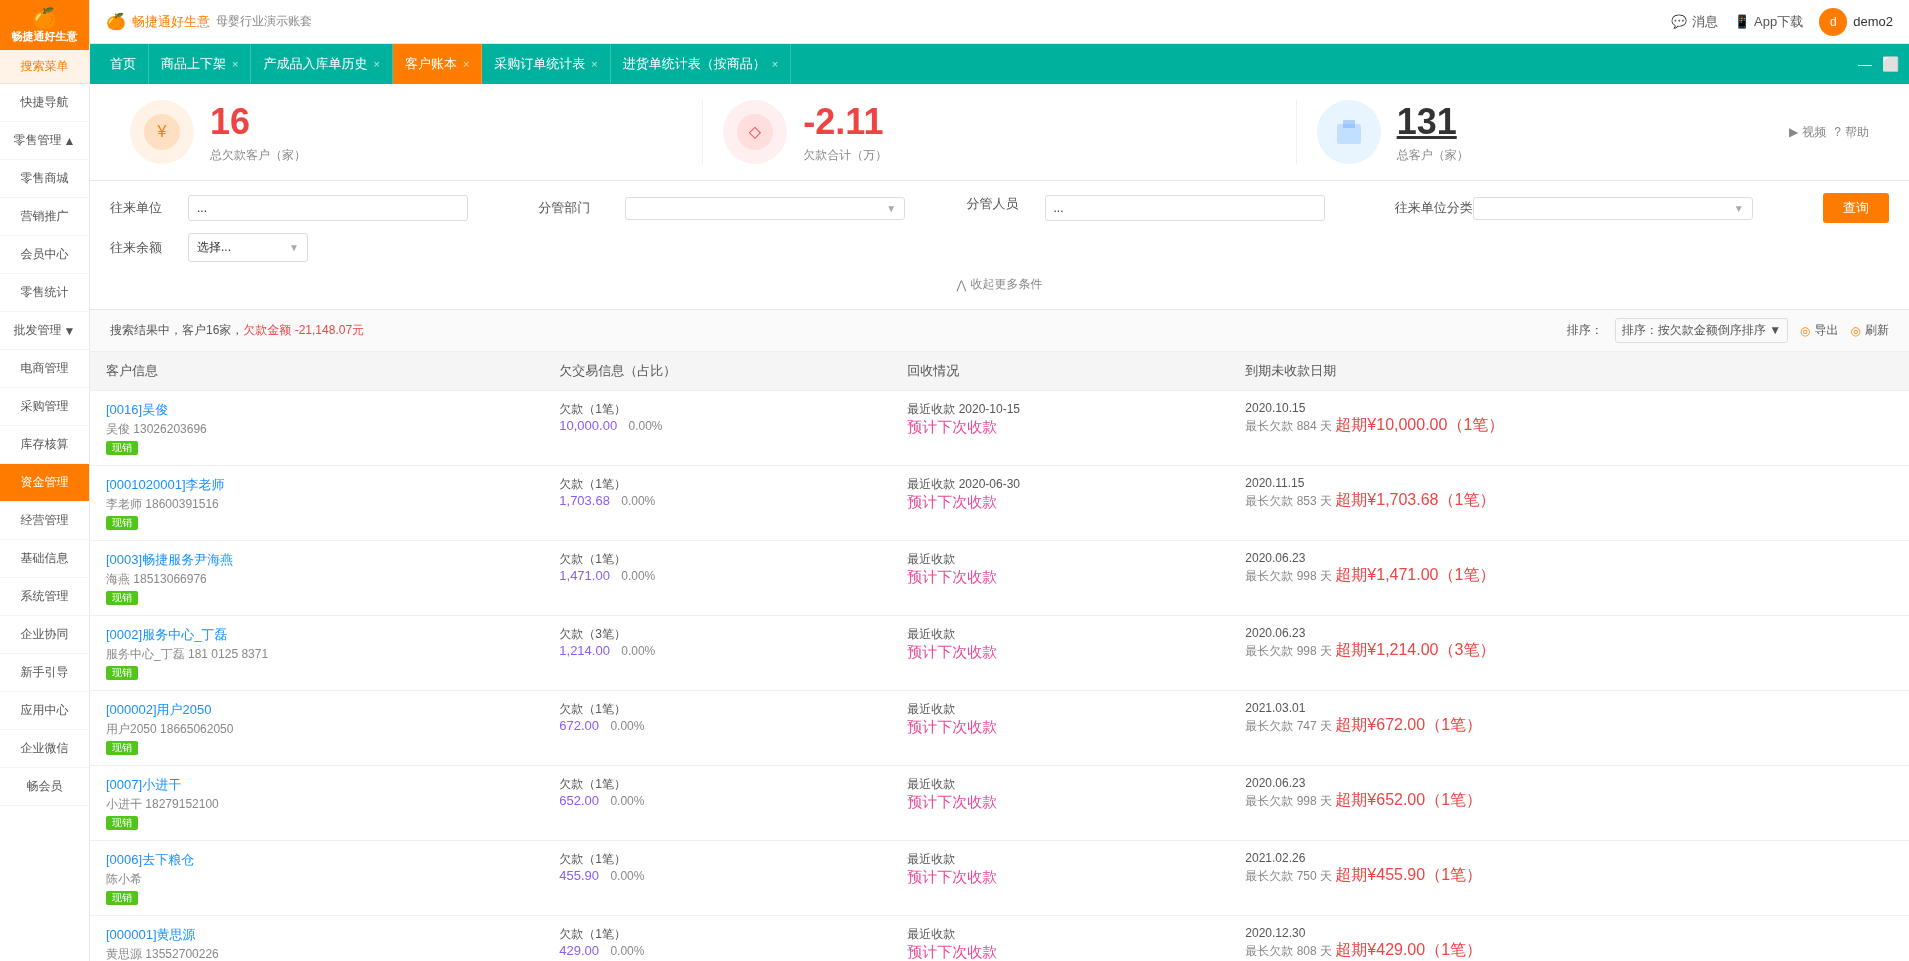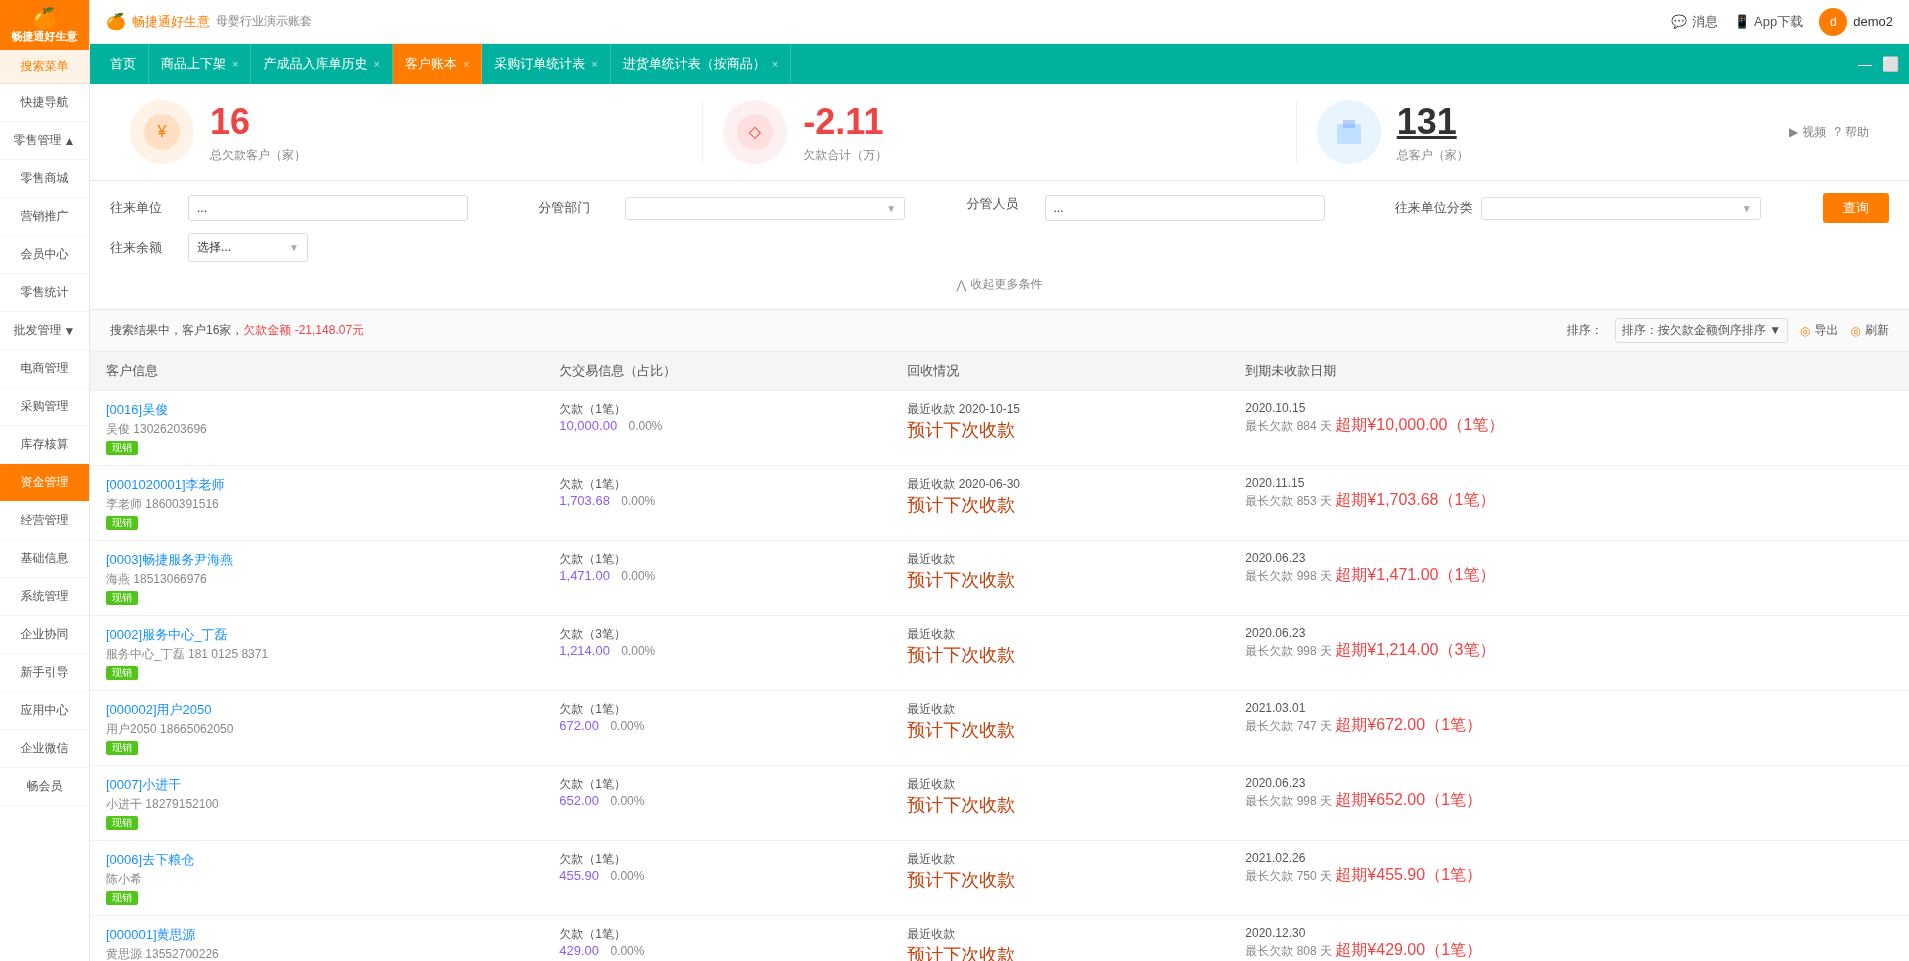--- a/index.html
+++ b/index.html
@@ -66,21 +66,21 @@
     thead th { background: #f5f5f5; padding: 10px 16px; text-align: left; font-size: 13px; font-weight: 500; color: #555; border-bottom: 1px solid #eee; white-space: nowrap; }
     tbody tr { border-bottom: 1px solid #f0f0f0; }
     tbody td { padding: 10px 16px; vertical-align: top; font-size: 12px; }
     .customer-name { color: #1890ff; font-size: 13px; cursor: pointer; font-weight: 400; }
     .customer-sub { color: #888; font-size: 12px; margin-top: 2px; }
     .badge-green { background: #52c41a; color: #fff; font-size: 10px; padding: 0 6px; border-radius: 2px; display: inline-block; margin-top: 3px; }
     .owe-count { font-size: 12px; color: #555; }
     .owe-amount { color: #8b5cf6; font-size: 13px; font-weight: 500; }
     .owe-pct { color: #888; font-size: 12px; margin-left: 8px; }
     .recent-date { color: #555; font-size: 12px; }
-    .next-label { color: #c2410c; font-size: 18px; }
+    .next-label { color: #ec4899; font-size: 15px; }
     .overdue-date { color: #555; font-size: 12px; }
     .overdue-days { color: #888; font-size: 12px; }
     .overdue-link { color: #e44; font-size: 16px; cursor: pointer; }
 
     
     .window-controls { display: flex; gap: 6px; margin-left: auto; }
     .win-btn { width: 20px; height: 20px; display: flex; align-items: center; justify-content: center; cursor: pointer; color: #fff; font-size: 14px; }
 
     .main-content { flex: 1; display: flex; flex-direction: column; overflow: hidden; }
   </style>
@@ -285,21 +285,21 @@
             </div>
           </div>
 
           <div style="display:flex; gap:8px; flex:1;">
             <span class="filter-label">分管人员</span>
             <div class="filter-input">
               <span>...</span>
             </div>
           </div>
 
-          <div style="display:flex; align-items:center; gap:8px; flex:1;">
+          <div style="display:flex; align-items:center; flex:1;">
             <span class="filter-label">往来单位分类</span>
             <div class="filter-select">
               <span></span>
               <span class="filter-select-arrow">▼</span>
             </div>
           </div>
           <button class="btn-search">查询</button>
         </div>
         <div class="filter-row">
           <div style="display:flex; align-items:center; gap:8px;">

